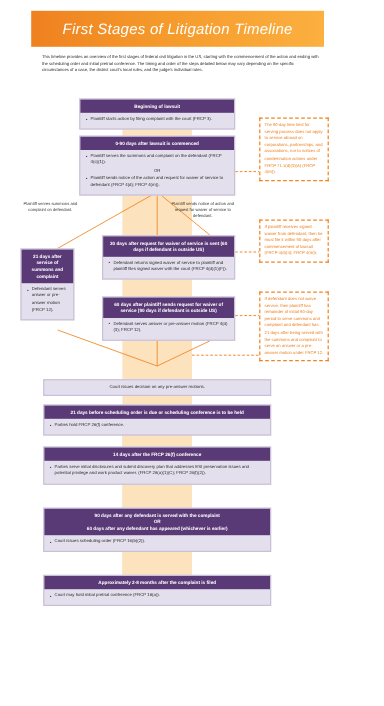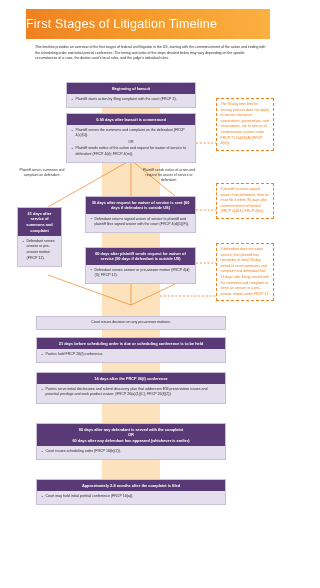--- a/index.html
+++ b/index.html
@@ -14,21 +14,21 @@
     width: 300px; height: 588px;
     background: #ffffff;
   }
 
   
   .header {
     position: absolute;
     left: 26px; top: 9px;
     width: 244px; height: 30px;
     background: linear-gradient(90deg, #ef8120 0%, #f59a2b 45%, #fbb040 100%);
-    display: flex; align-items: center; 
+    display: flex; align-items: center; justify-content: center; font-style: italic;
   }
   .header-title {
     color: #ffffff;
     font-size: 12.5px;
     letter-spacing: 0.2px;
     white-space: nowrap;
   }
 
   
   .intro {

